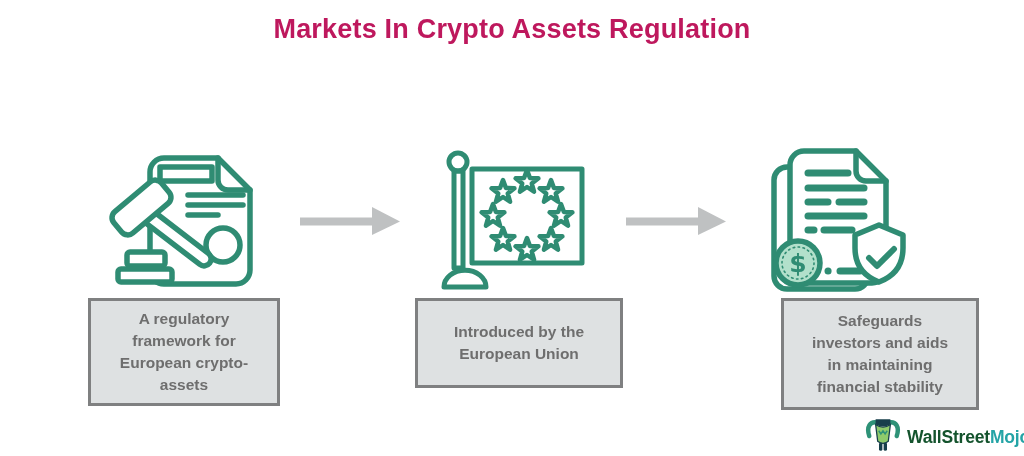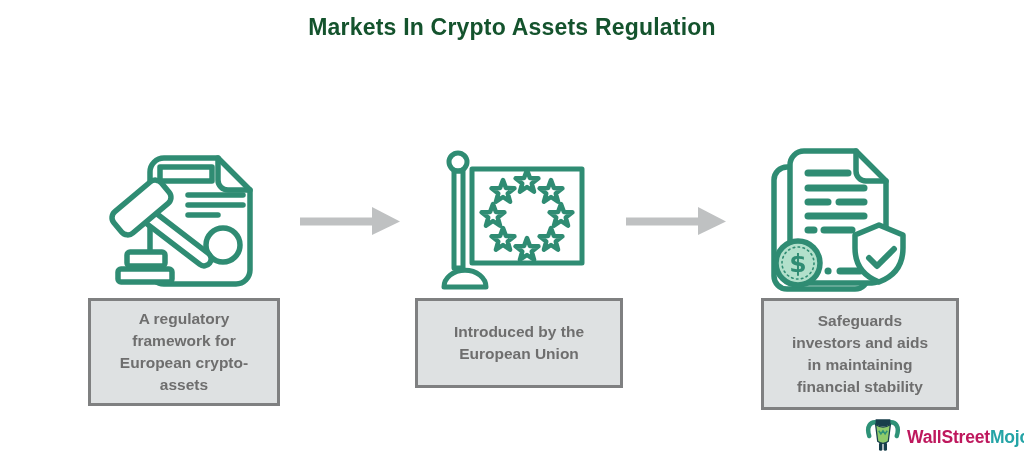--- a/index.html
+++ b/index.html
@@ -2,39 +2,39 @@
 <html><head>
 <meta charset="utf-8">
 <style>
   html,body{margin:0;padding:0;background:#fff;}
   .canvas{
     position:relative;width:1024px;height:456px;background:#ffffff;
     font-family:"Liberation Sans", sans-serif;overflow:hidden;
   }
   .title{
     position:absolute;top:14px;left:0;right:0;margin:0;
-    text-align:center;font-size:23px;font-weight:bold;color:#14532d;
+    text-align:center;font-size:27px;font-weight:bold;color:#be185d;
     letter-spacing:.2px;
   }
   .icon{position:absolute;}
   .icon svg{display:block;}
   .arrow{position:absolute;width:100px;height:32px;}
   .label-box{
     position:absolute;display:flex;align-items:center;justify-content:center;
     background:#dee1e2;border:3px solid #7f8081;box-sizing:border-box;
   }
   .label{
     white-space:pre-line;text-align:center;color:#6e6e6e;
     font-weight:bold;font-size:15.5px;line-height:1.42;padding:6px 8px;
   }
   .logo{
     position:absolute;left:864px;top:416px;display:flex;align-items:center;gap:5px;
   }
   .logo-text{font-size:17.5px;font-weight:bold;letter-spacing:-0.2px;white-space:nowrap;}
-  .logo-primary{color:#be185d;}
+  .logo-primary{color:#14532d;}
   .logo-secondary{color:#24a4a6;}
 </style>
 </head>
 <body>
 
 <div class="canvas">
 
   <h1 class="title">Markets In Crypto Assets Regulation</h1>
 
   <div class="icon" style="left:105px;top:148px;">
@@ -132,21 +132,21 @@
   <div class="label-box" style="left:88px;top:298px;width:192px;height:108px;">
     <div class="label">A regulatory
 framework for
 European crypto-
 assets</div>
   </div>
   <div class="label-box" style="left:415px;top:298px;width:208px;height:90px;">
     <div class="label">Introduced by the
 European Union</div>
   </div>
-  <div class="label-box" style="left:761px;top:298px;width:198px;height:112px;">
+  <div class="label-box" style="left:781px;top:298px;width:198px;height:112px;">
     <div class="label">Safeguards
 investors and aids
 in maintaining
 financial stability</div>
   </div>
 
   <div class="logo">
     <span>
       <svg width="38" height="38" viewBox="0 0 36 36">
         <g fill="none" stroke="#2E9277" stroke-width="4.2" stroke-linecap="round">

